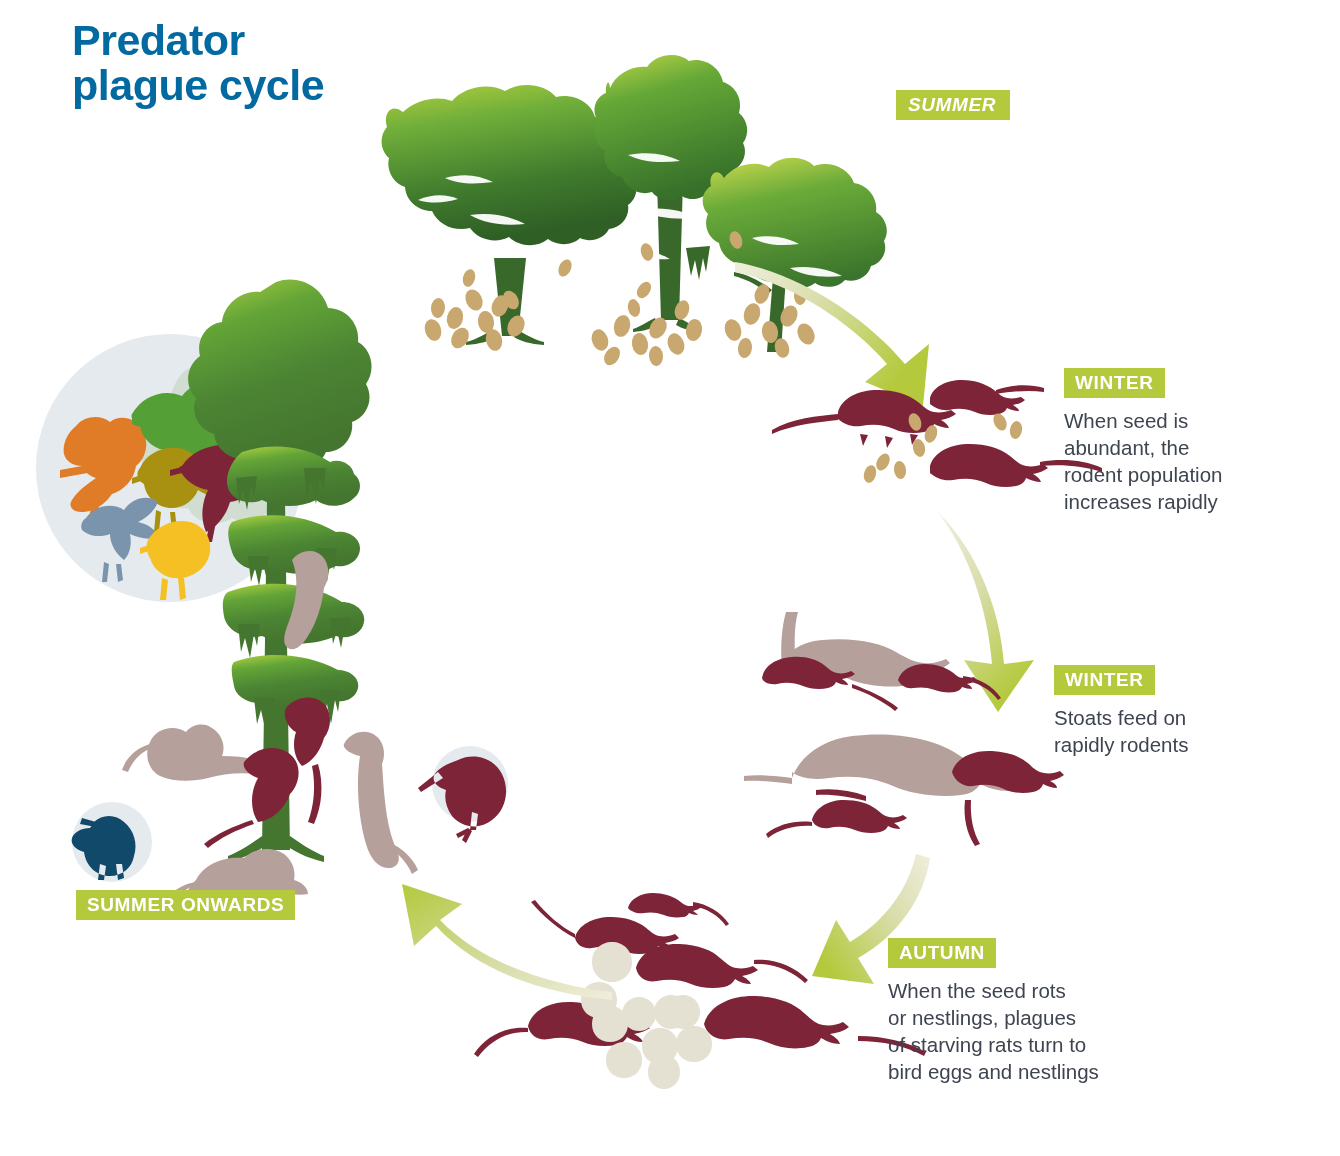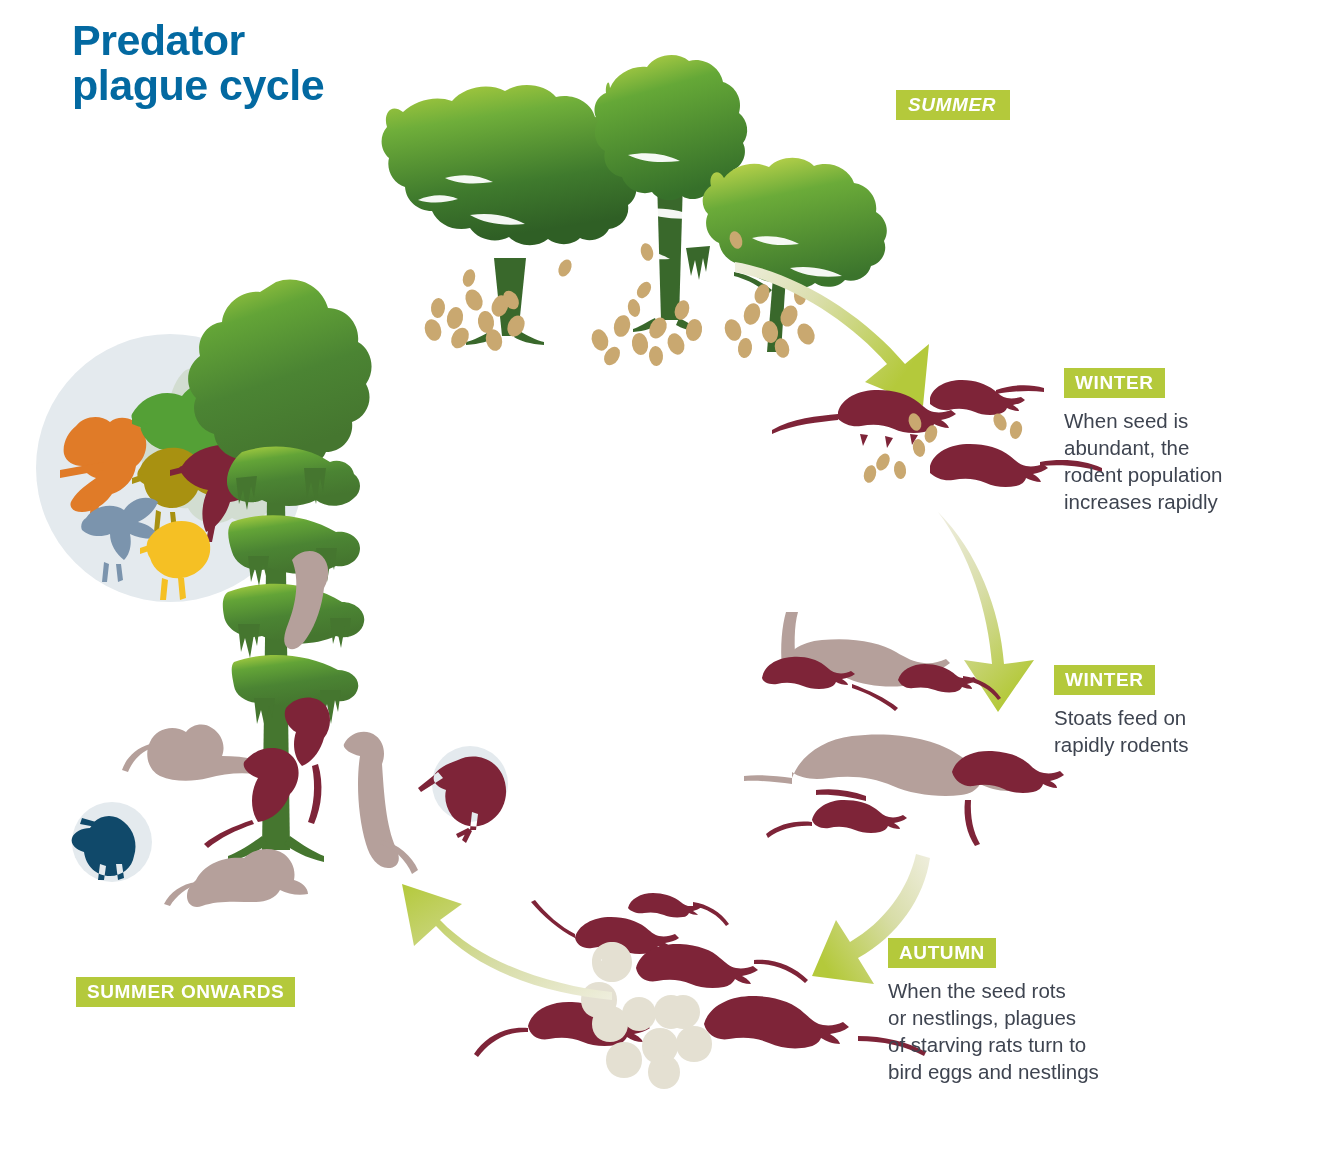--- a/index.html
+++ b/index.html
@@ -33,21 +33,21 @@
     margin-top:9px;
     font-size:20.5px;line-height:1.32;
     color:#3e4450;
     white-space:pre-line;
   }
 
   #cap-summer{left:896px;top:90px;width:300px;}
   #cap-autumn{left:1064px;top:368px;width:280px;}
   #cap-winter{left:1054px;top:665px;width:280px;}
   #cap-spring{left:888px;top:938px;width:300px;}
-  #cap-onwards{left:76px;top:977px;width:320px;}
+  #cap-onwards{left:76px;top:890px;width:320px;}
 
   #cap-summer .badge{padding-left:12px;padding-right:14px;font-style:italic;}
 </style>
 </head>
 <body>
 
 <div id="stage">
 
   <svg id="art" viewBox="0 0 1340 1156" xmlns="http://www.w3.org/2000/svg">
     <defs>

